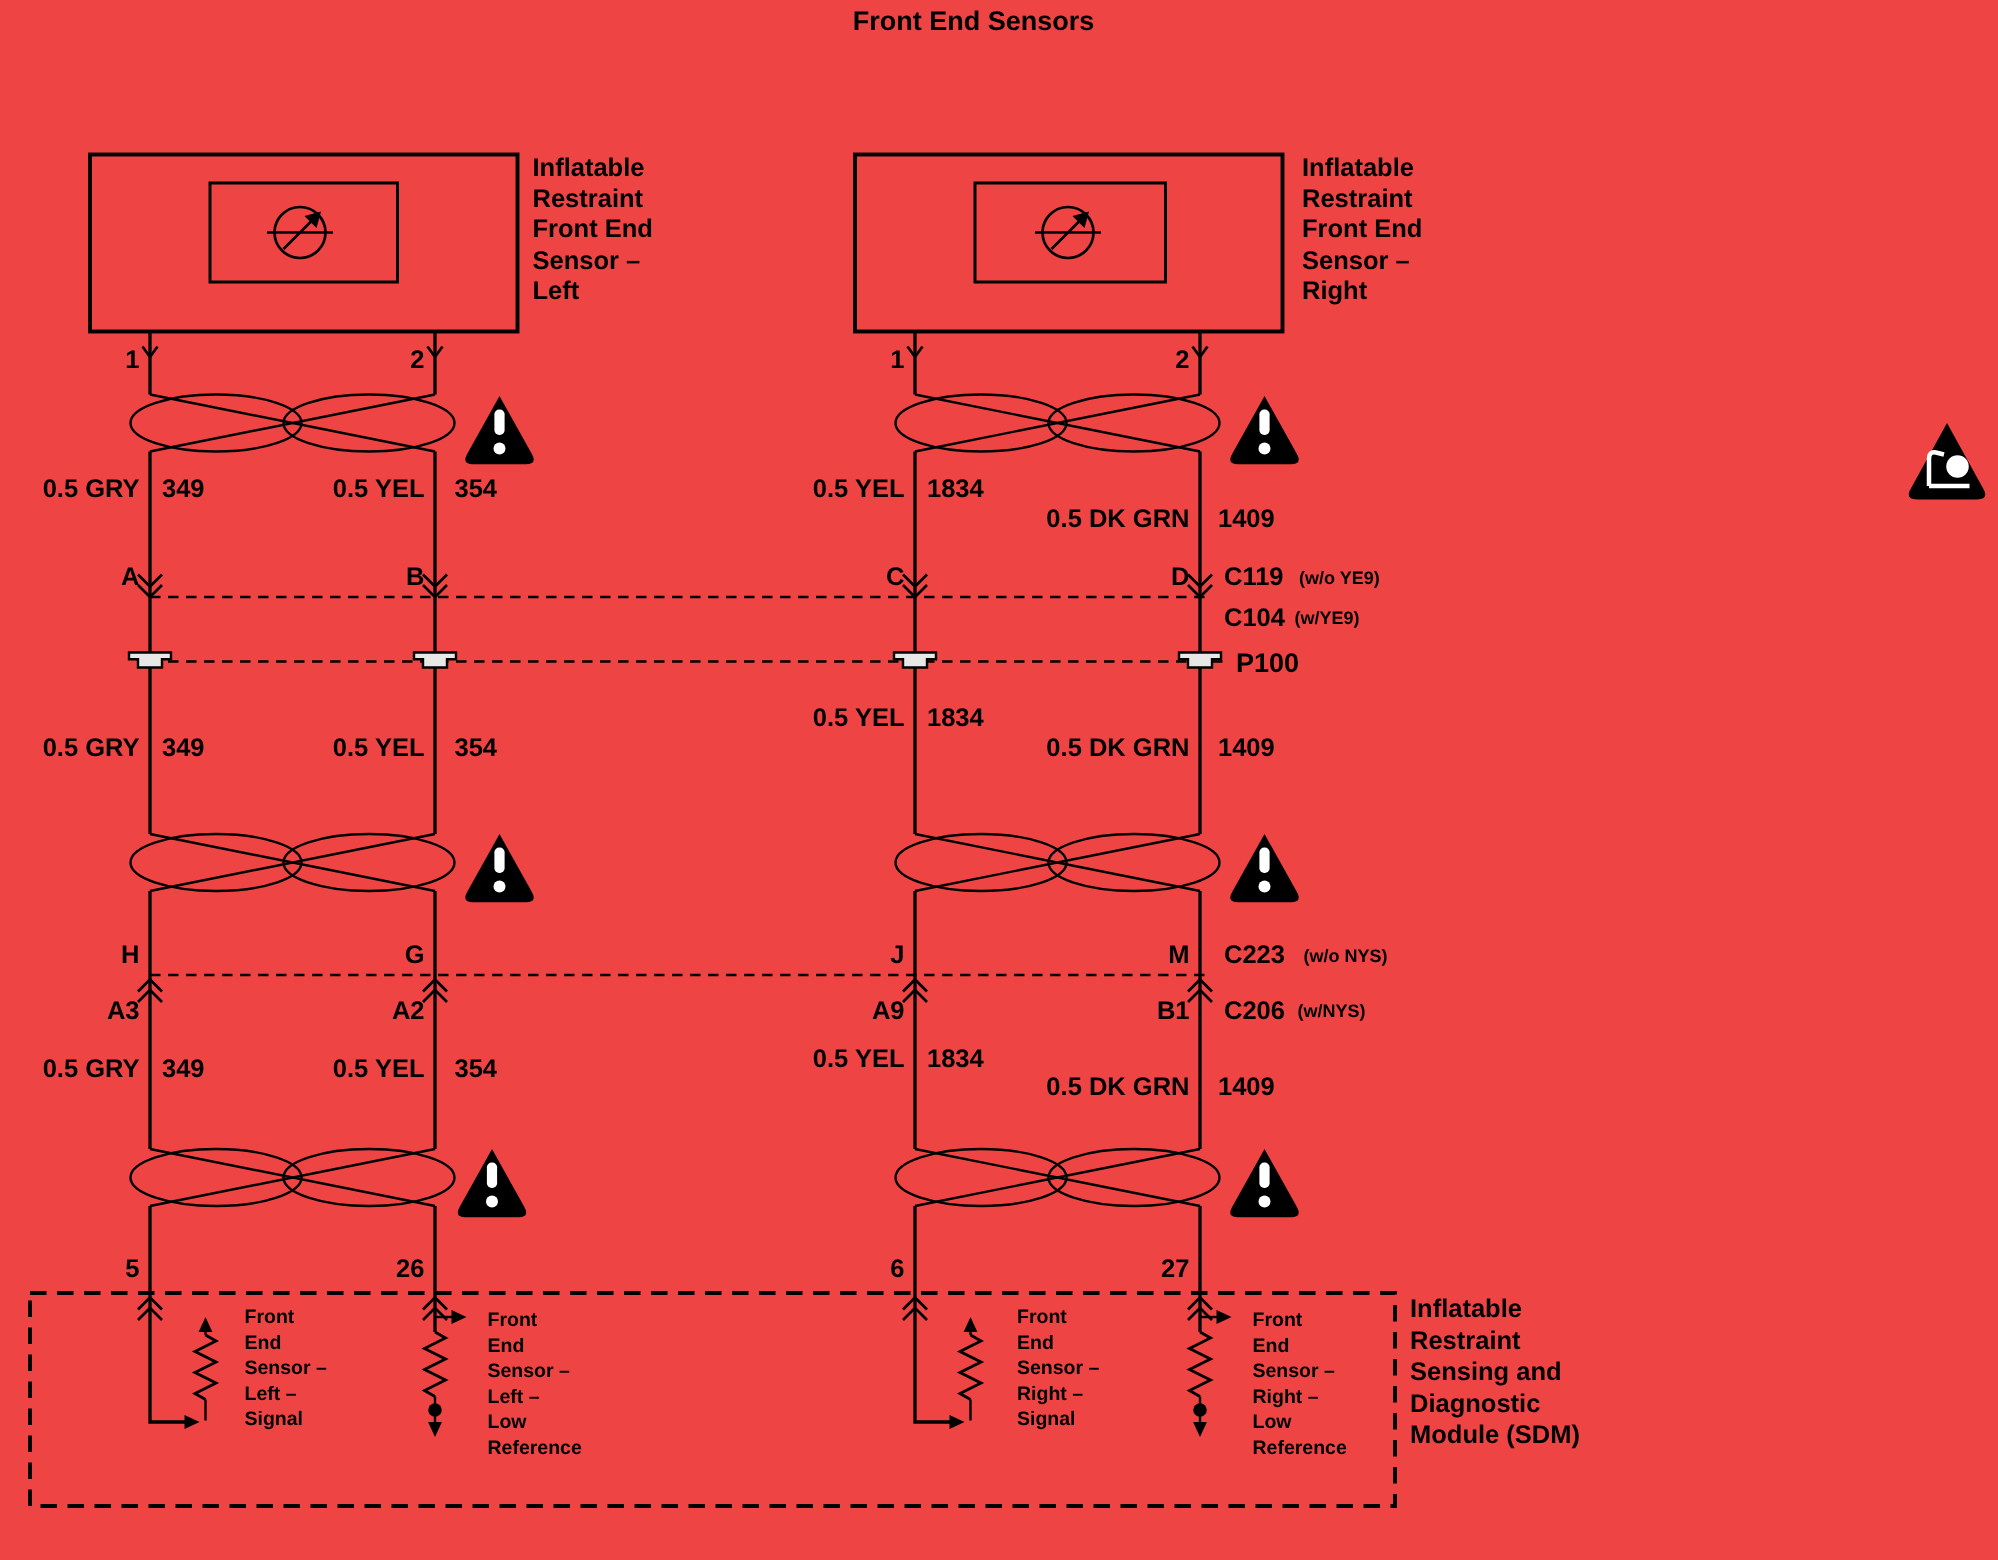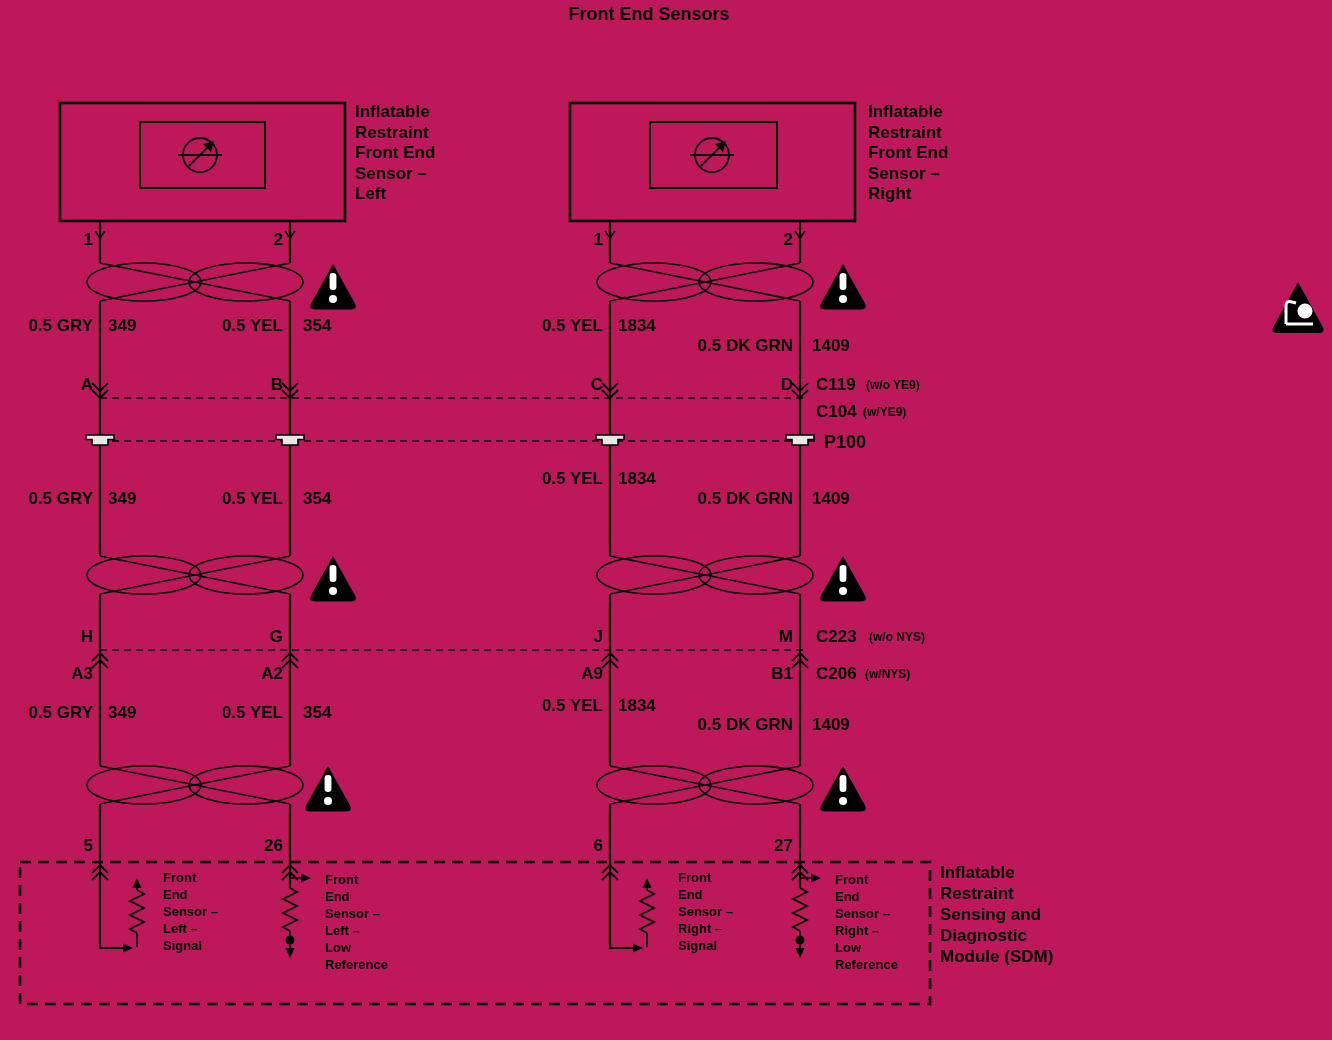--- a/index.html
+++ b/index.html
@@ -1,16 +1,16 @@
 <!DOCTYPE html>
 <html><head>
 <meta charset="utf-8">
 <style>
   html,body{margin:0;padding:0;background:#e8e8e7;}
-  .page{position:relative;width:1332px;height:1040px;background:#be185d;overflow:hidden;
+  .page{position:relative;width:1332px;height:1040px;background:#ef4444;overflow:hidden;
         font-family:"Liberation Sans","DejaVu Sans",sans-serif;}
   svg text{fill:#000;font-family:"Liberation Sans","DejaVu Sans",sans-serif;font-weight:bold;}
   .t18{font-size:18px;}
   .t17{font-size:17px;}
   .t13{font-size:13px;}
   .t12{font-size:12px;}
   .end{text-anchor:end;}
   .mid{text-anchor:middle;}
   .wire{stroke:#000;stroke-width:2.2;fill:none;}
   .thin{stroke:#000;stroke-width:1.6;fill:none;}

